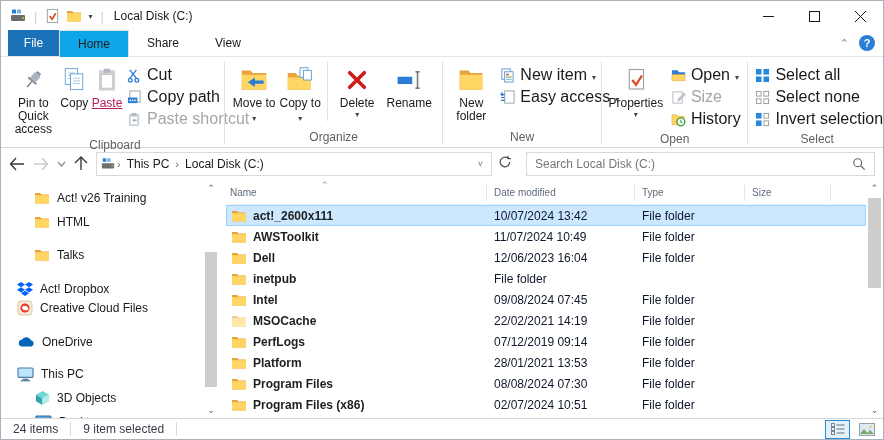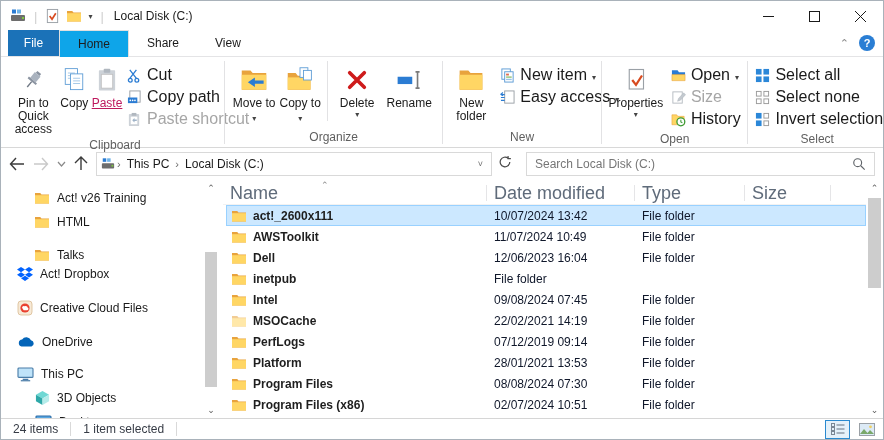--- a/index.html
+++ b/index.html
@@ -64,21 +64,21 @@
 
   .navpane { width:222px; position:relative; flex:0 0 auto; }
   .nav-item { position:absolute; height:22px; display:flex; align-items:center; gap:7px; font-size:12px; color:#1a1a1a; white-space:nowrap; }
   .nav-item svg { flex:0 0 auto; }
   .nav-scroll { position:absolute; left:203px; top:3px; bottom:0; width:14px; }
   .scroll-caret { position:absolute; left:0; width:14px; height:12px; display:flex; align-items:center; justify-content:center; color:#5a5a5a; font-size:9px; }
   .nav-thumb { position:absolute; left:1px; width:12px; background:#cdcdcd; }
 
   .listpane { flex:1 1 auto; position:relative; }
   .list-header { display:grid; grid-template-columns:264px 148px 110px 86px; height:23px; align-items:center; position:relative; margin-top:3px; border-bottom:1px solid #f2f2f2; }
-  .hcell { color:#5f6b7a; font-size:18px; padding-left:7px; border-right:1px solid #e5e5e7; height:16px; line-height:16px; }
+  .hcell { color:#5f6b7a; font-size:10px; padding-left:7px; border-right:1px solid #e5e5e7; height:16px; line-height:16px; }
   .sort-caret { position:absolute; left:98px; top:-2px; color:#8a8a8a; font-size:9px; }
   .rows { position:absolute; top:26px; left:0; right:17px; bottom:0; }
   .frow { display:grid; grid-template-columns:264px 148px 110px 86px; height:21px; align-items:center; margin-left:3px; border:1px solid transparent; }
   .frow.selected { background:#cce8ff; border-color:#99d1ff; }
   .fname { display:flex; align-items:center; gap:6px; padding-left:4px; overflow:hidden; white-space:nowrap;font-weight:bold; }
   .fname svg { flex:0 0 auto; }
   .fdate,.ftype,.fsize { padding-left:3px; color:#0f172a; white-space:nowrap; }
   .faded svg { opacity:0.55; }
   .list-scroll { position:absolute; right:0; top:3px; bottom:0; width:17px; }
   .list-thumb { position:absolute; left:2px; width:13px; background:#cdcdcd; }
@@ -456,21 +456,21 @@
           </svg>
         <span>HTML</span>
       </div>
       <div class="nav-item" style="top:65px;  left:33px;">
         <svg width="16" height="16" viewBox="0 0 16 16">
             <path d="M1 3h5.2l1.3 1.6H15v8.9H1z" fill="#e8a33d"></path>
             <rect x="1" y="5.2" width="14" height="8.3" fill="#ffd664"></rect>
           </svg>
         <span>Talks</span>
       </div>
-      <div class="nav-item" style="top:84px;  left:16px;">
+      <div class="nav-item" style="top:99px;  left:16px;">
         <svg width="16" height="15" viewBox="0 0 16 15">
             <path fill="#0062ff" d="M4 0l4 2.6L4 5.2 0 2.6zM12 0l4 2.6-4 2.6-4-2.6zM0 7.8l4-2.6 4 2.6L4 10.4zM12 5.2l4 2.6-4 2.6-4-2.6zM4 11.3l4-2.5 4 2.5L8 13.9z"></path>
           </svg>
         <span>Act! Dropbox</span>
       </div>
       <div class="nav-item" style="top:118px; left:16px;">
         <svg width="16" height="16" viewBox="0 0 16 16">
             <rect x="1" y="1" width="14" height="14" rx="3" fill="#f7ead7" stroke="#d9bb92" stroke-width="0.8"></rect>
             <circle cx="8" cy="8" r="4.6" fill="#e9402f"></circle>
             <path d="M5.5 8.6 a1.6 1.6 0 0 1 2.2-2.3 a2 2 0 0 1 3 1.4 a1.3 1.3 0 0 1-.4 2.5 h-3.6z" fill="#fff"></path>
@@ -649,21 +649,21 @@
         <div class="scroll-caret" style="top:0; width:17px;">⌃</div>
         <div class="list-thumb" style="top:16px; height:90px;"></div>
         <div class="scroll-caret" style="bottom:2px; width:17px;">⌄</div>
       </div>
     </div>
   </div>
 
   <div class="statusbar">
     <span class="sb-seg">24 items</span>
     <span class="sb-div"></span>
-    <span class="sb-seg">1 item selected</span>
+    <span class="sb-seg">9 item selected</span>
     <span class="sb-div"></span>
     <div class="sb-right">
       <div class="view-btn selected">
         <svg width="14" height="12" viewBox="0 0 14 12">
             <rect x="0.5" y="0.5" width="3" height="3" fill="none" stroke="#7a8794"></rect>
             <rect x="0.5" y="4.5" width="3" height="3" fill="none" stroke="#7a8794"></rect>
             <rect x="0.5" y="8.5" width="3" height="3" fill="none" stroke="#7a8794"></rect>
             <line x1="5.5" y1="2" x2="13.5" y2="2" stroke="#7a8794" stroke-width="1.2"></line>
             <line x1="5.5" y1="6" x2="13.5" y2="6" stroke="#7a8794" stroke-width="1.2"></line>
             <line x1="5.5" y1="10" x2="13.5" y2="10" stroke="#7a8794" stroke-width="1.2"></line>

